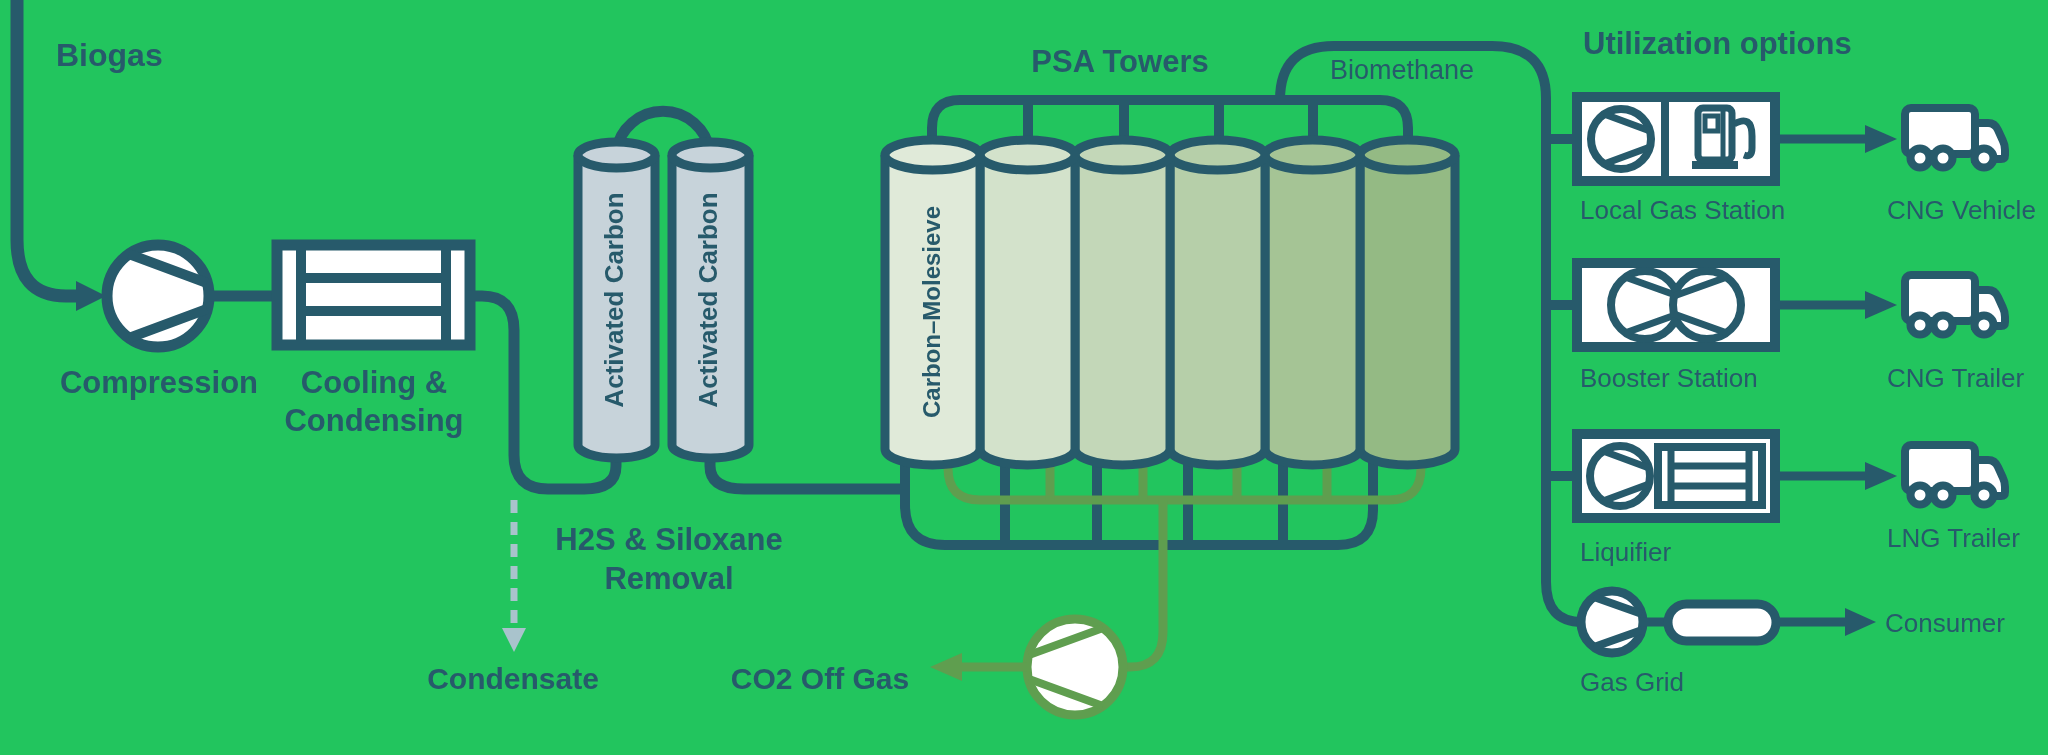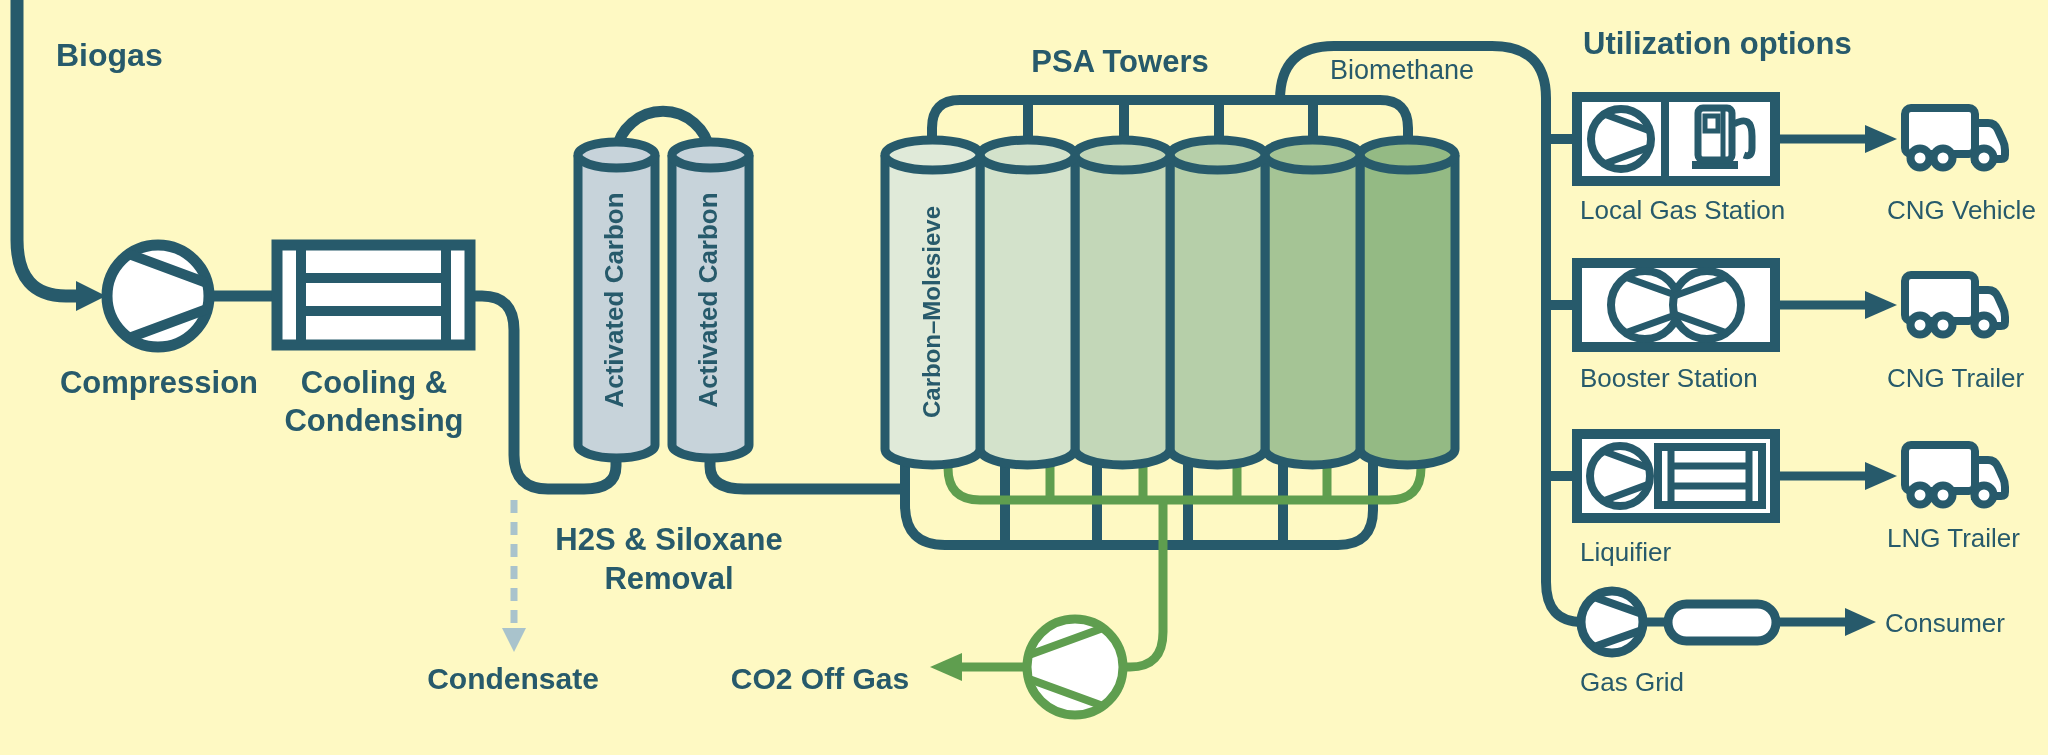--- a/index.html
+++ b/index.html
@@ -1,16 +1,16 @@
 <!DOCTYPE html>
 <html style="--teal: #275a6b; --green: #5f9e4f; --condensate: #a9c3cc; --cylinder_gray: #c7d3da; --tower0: #e0ead9; --tower1: #d3e2cb; --tower2: #c3d7b8; --tower3: #b6cfa9; --tower4: #a5c495; --tower5: #94ba84;"><head>
 <meta charset="utf-8">
 <style>
   html,body{margin:0;padding:0;background:#ffffff;}
-  #stage{position:relative;width:2048px;height:755px;background:#fef9c3;overflow:hidden;}
+  #stage{position:relative;width:2048px;height:755px;background:#22c55e;overflow:hidden;}
   svg{display:block;}
   .pipe{stroke:var(--teal);fill:none;}
   .pipe-g{stroke:var(--green);fill:none;}
   .fillteal{fill:var(--teal);stroke:none;}
   .fillgreen{fill:var(--green);stroke:none;}
   .sym{stroke:var(--teal);fill:#ffffff;}
   .sym-g{stroke:var(--green);fill:#ffffff;}
   .chord{stroke:var(--teal);fill:none;}
   .chord-g{stroke:var(--green);fill:none;}
   .cyl{fill:var(--cylinder_gray);stroke:var(--teal);}

